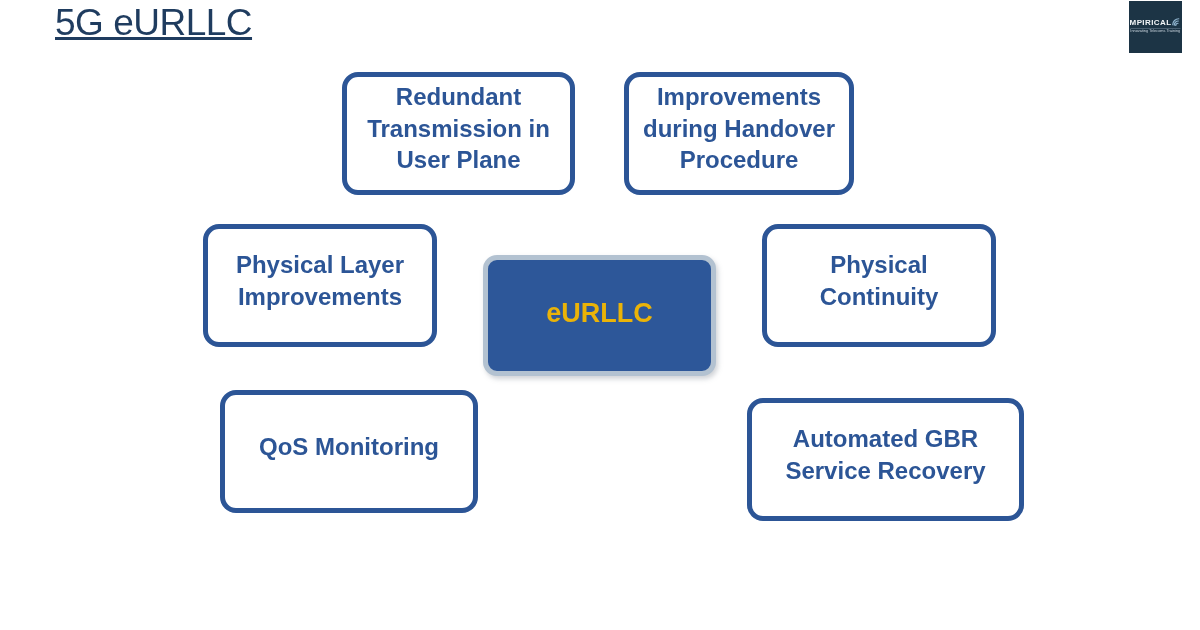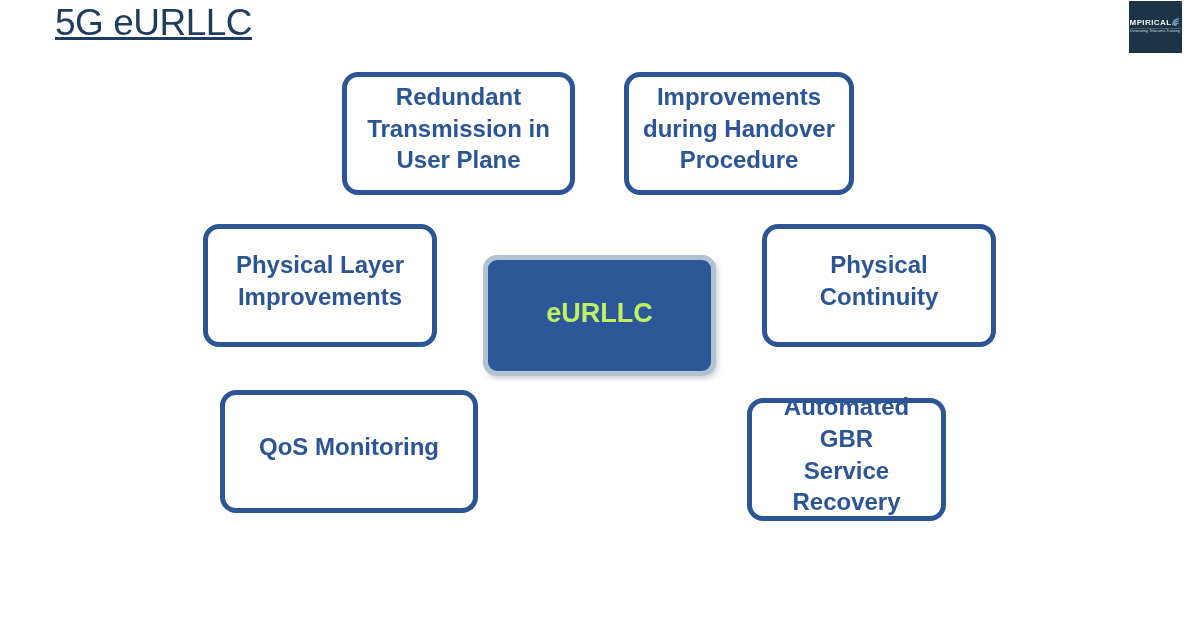--- a/index.html
+++ b/index.html
@@ -42,21 +42,21 @@
     color: var(--accent);
     font-weight: 700;
     font-size: 24px;
     line-height: 1.32;
     padding: 6px 10px 16px 10px;
   }
   .node-label { white-space: pre-line; }
   .node.center {
     background: var(--center-fill);
     border: 5px solid var(--center-border);
-    color: #bef264;
+    color: #eab308;
     font-size: 27px;
     border-radius: 14px;
     box-shadow: 2px 3px 5px rgba(120,130,140,0.35);
     padding: 6px 10px 10px 10px;
   }
   .logo {
     position: absolute;
     left: 1129px; top: 1px;
     width: 53px; height: 52px;
     background: var(--logo-bg);
@@ -120,21 +120,21 @@
   <div class="node" style="left:762px; top:224px; width:234px; height:123px;">
     <span class="node-label">Physical
 Continuity</span>
   </div>
 
   <div class="node" style="left:220px; top:390px; width:258px; height:123px;">
     <span class="node-label">QoS Monitoring</span>
   </div>
 
 
-  <div class="node" style="left:747px; top:398px; width:199px; height:123px;">
+  <div class="node" style="left:747px; top:398px; width:277px; height:123px;">
     <span class="node-label">Automated GBR
 Service Recovery</span>
   </div>
 
   <div class="logo">
     <div class="logo-row">
       <span class="logo-name">MPIRICAL</span>
       <svg class="signal-icon" width="9" height="9" viewBox="0 0 12 12">
         <path d="M1 9 A8 8 0 0 1 9 1" fill="none" stroke="#8fb3cd" stroke-width="1.6" stroke-linecap="round"></path>
         <path d="M3 9.5 A5.5 5.5 0 0 1 8.5 4" fill="none" stroke="#8fb3cd" stroke-width="1.6" stroke-linecap="round"></path>

